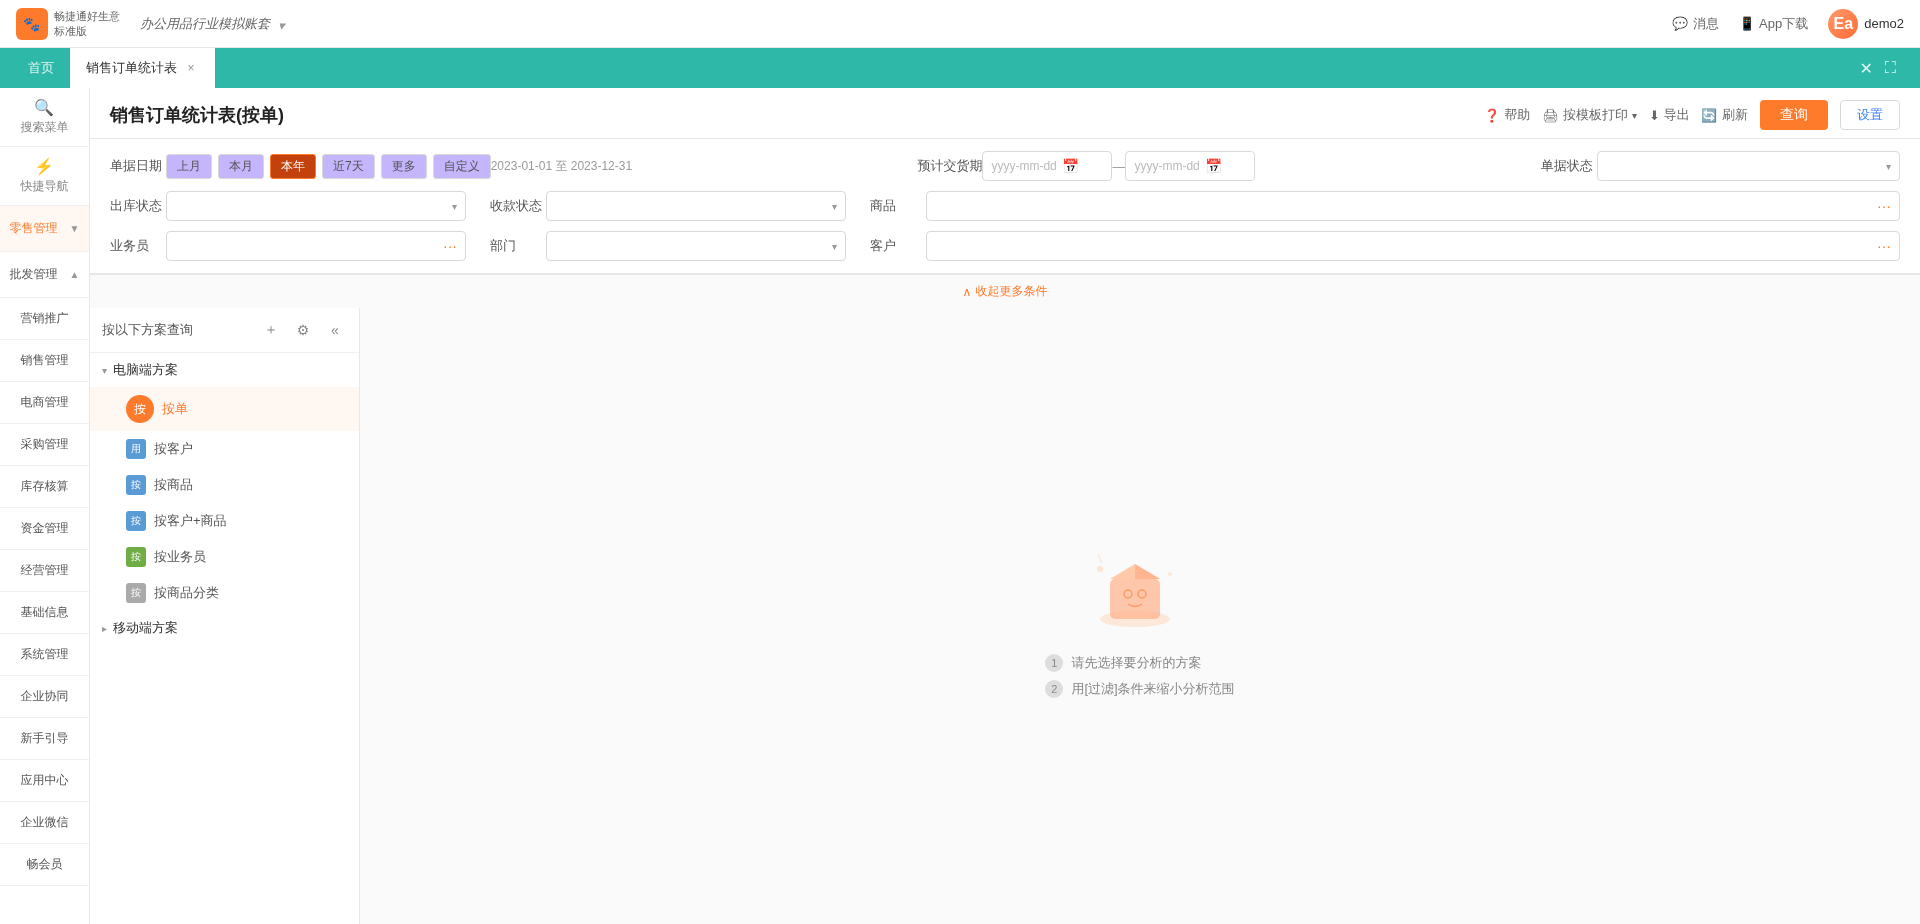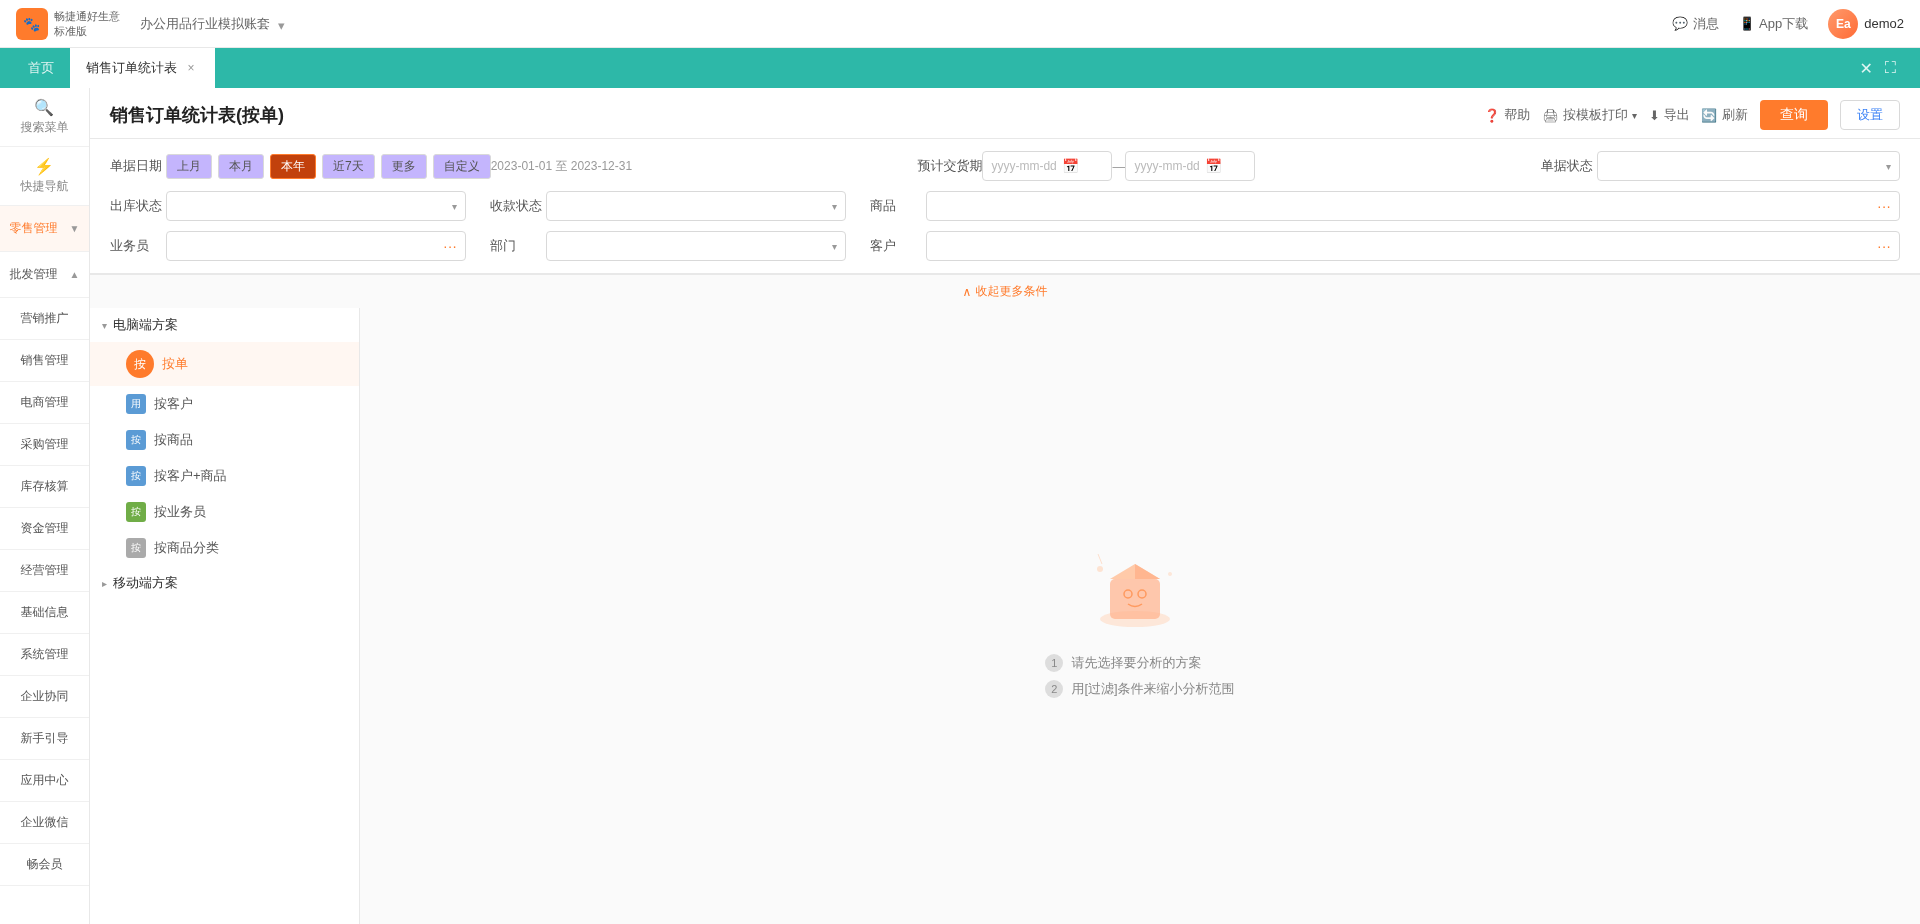--- a/index.html
+++ b/index.html
@@ -34,20 +34,21 @@
       font-weight: bold;
       font-size: 14px;
     }
     .logo-text { font-size: 11px; color: #666; line-height: 1.3; }
     .top-center {
       flex: 1;
       display: flex;
       align-items: flex-end;
       padding: 0 20px;
       gap: 8px;
+      font-style: italic;
     }
     .breadcrumb-text { color: #666; font-size: 13px; }
     .top-right {
       display: flex;
       align-items: center;
       gap: 20px;
     }
     .top-action {
       display: flex;
       align-items: center;
@@ -58,21 +59,21 @@
     }
     .user-avatar {
       width: 30px;
       height: 30px;
       border-radius: 50%;
       background: linear-gradient(135deg, #ff9a6c, #ff6b35);
       display: flex;
       align-items: center;
       justify-content: center;
       color: white;
-      font-size: 12px;
+      font-size: 16px;
       font-weight: bold;
     }
     .user-name { color: #333; font-size: 13px; cursor: pointer; }
 
     
     .tab-bar {
       height: 40px;
       background: #2db8a8;
       display: flex;
       align-items: center;
@@ -653,20 +654,32 @@
     </div>
 
     <div class="collapse-bar">
       <span style="font-size:12px;">∧</span>
       <span>收起更多条件</span>
     </div>
 
     <div class="body-layout">
 
       <div class="left-panel">
+        <div class="panel-toolbar">
+          <span class="panel-toolbar-text">按以下方案查询</span>
+          <div class="toolbar-icon-btn">
+            <span>＋</span>
+          </div>
+          <div class="toolbar-icon-btn">
+            <span>⚙</span>
+          </div>
+          <div class="toolbar-icon-btn">
+            <span>«</span>
+          </div>
+        </div>
 
         <div class="tree-parent">
           <span style="color:#999;font-size:10px;">▾</span>
           <span>电脑端方案</span>
         </div>
 
         <div class="tree-sub-item active" style="background:#fff7f2;">
           <div class="active-dot">按</div>
           <span style="color:#ff7b2c;">按单</span>
         </div>

